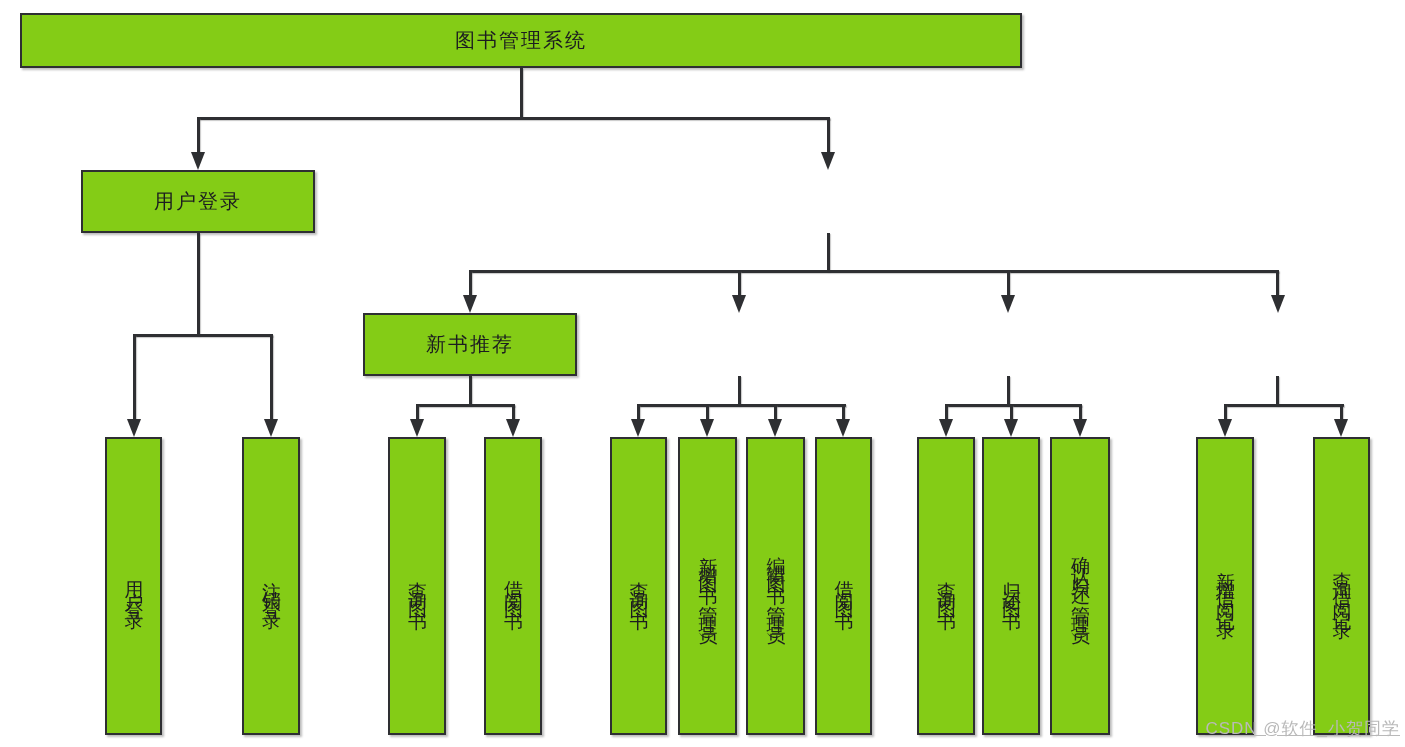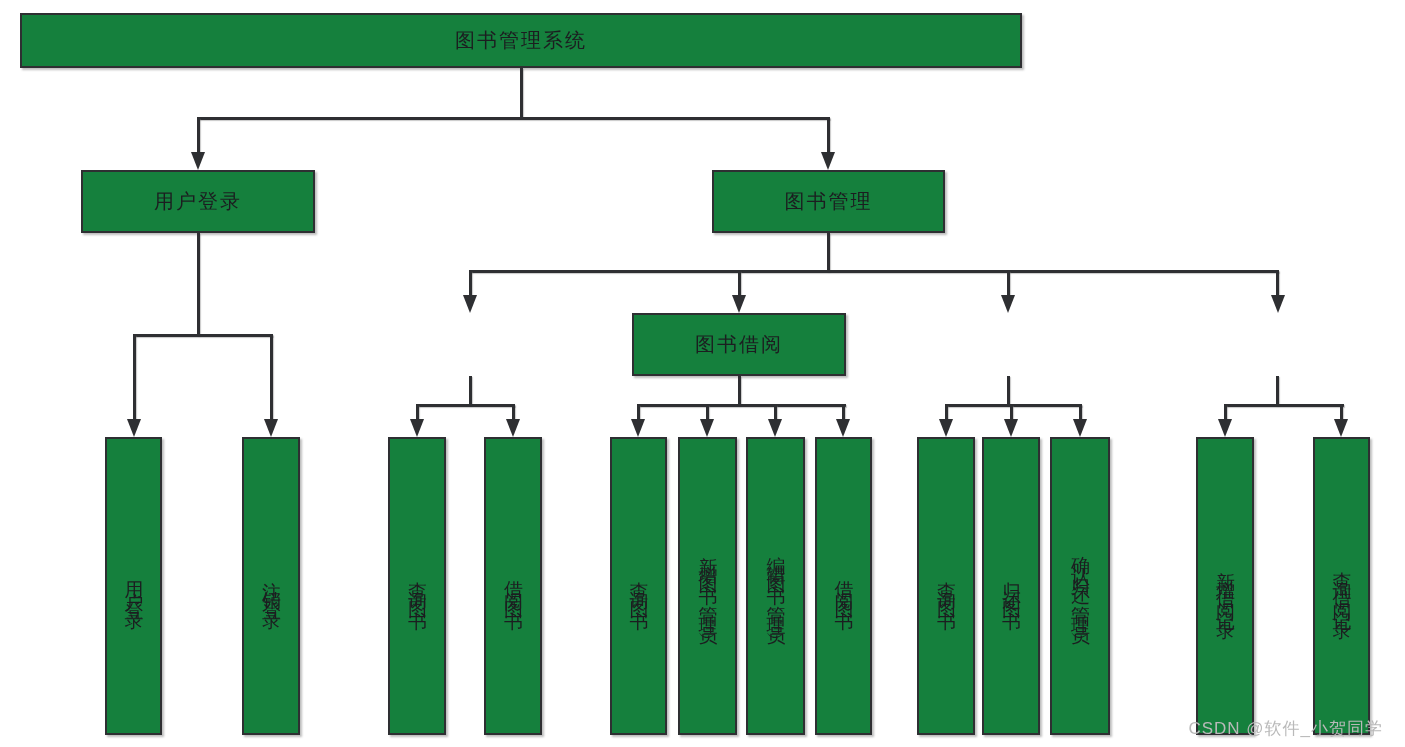--- a/index.html
+++ b/index.html
@@ -12,21 +12,21 @@
   #canvas{
     position:relative;
     width:1405px;height:747px;
     background:var(--bg);
     font-family:"Liberation Sans","DejaVu Sans",sans-serif;
     overflow:hidden;
   }
   .box{
     position:absolute;
     box-sizing:border-box;
-    background:#15803d;
+    background:#84cc16;
     border:2.5px solid var(--line);
     box-shadow:2px 2px 2px rgba(110,110,110,0.45);
     display:flex;
     align-items:center;
     justify-content:center;
     color:var(--text);
   }
   .hbox span{
     font-size:20px;
     letter-spacing:2px;
@@ -48,27 +48,28 @@
   .vline{width:3px;}
   .arrow{
     position:absolute;
     width:0;height:0;
     border-left:7px solid transparent;
     border-right:7px solid transparent;
     border-top:18px solid var(--line);
   }
   .watermark{
     position:absolute;
-    right:22px;
+    right:5px;
     bottom:7px;
     font-size:17px;
     color:var(--watermark);
     letter-spacing:1px;
     white-space:nowrap;
     z-index:5;
+    text-decoration:underline;
   }
 </style>
 </head>
 <body>
 
 <div id="canvas">
 
   <div class="box hbox" style="left:20px;top:13px;width:1002px;height:55px">
     <span>图书管理系统</span>
   </div>
@@ -76,44 +77,41 @@
   <div class="vline" style="left:519.5px;top:68px;height:50px"></div>
   <div class="hline" style="left:196.5px;top:116.5px;width:633px"></div>
   <div class="vline" style="left:196.5px;top:118px;height:36px"></div>
   <div class="arrow" style="left:191px;top:152px"></div>
   <div class="vline" style="left:827px;top:118px;height:36px"></div>
   <div class="arrow" style="left:821px;top:152px"></div>
 
   <div class="box hbox" style="left:81px;top:170px;width:234px;height:63px">
     <span>用户登录</span>
   </div>
-  <div class="box hbox" style="left:712px;top:170px;width:233px;height:63px">
-    <span>图书管理</span>
-  </div>
 
   <div class="vline" style="left:196.5px;top:233px;height:103px"></div>
   <div class="hline" style="left:132.5px;top:333.5px;width:140px"></div>
   <div class="vline" style="left:132.5px;top:335px;height:86px"></div>
   <div class="arrow" style="left:127px;top:419px"></div>
   <div class="vline" style="left:269.5px;top:335px;height:86px"></div>
   <div class="arrow" style="left:264px;top:419px"></div>
 
   <div class="vline" style="left:827px;top:233px;height:39px"></div>
   <div class="hline" style="left:468.5px;top:269.5px;width:810px"></div>
   <div class="vline" style="left:468.5px;top:271px;height:26px"></div>
   <div class="arrow" style="left:463px;top:295px"></div>
   <div class="vline" style="left:737.5px;top:271px;height:26px"></div>
   <div class="arrow" style="left:732px;top:295px"></div>
   <div class="vline" style="left:1006.5px;top:271px;height:26px"></div>
   <div class="arrow" style="left:1001px;top:295px"></div>
   <div class="vline" style="left:1276px;top:271px;height:26px"></div>
   <div class="arrow" style="left:1270.5px;top:295px"></div>
 
-  <div class="box hbox" style="left:632px;top:313px;width:214px;height:63px">
-    <span>图书借阅</span>
+  <div class="box hbox" style="left:363px;top:313px;width:214px;height:63px">
+    <span>新书推荐</span>
   </div>
 
   <div class="vline" style="left:468.5px;top:376px;height:30px"></div>
   <div class="hline" style="left:415.5px;top:403.5px;width:99px"></div>
   <div class="vline" style="left:415.5px;top:405px;height:16px"></div>
   <div class="arrow" style="left:410px;top:419px"></div>
   <div class="vline" style="left:511.5px;top:405px;height:16px"></div>
   <div class="arrow" style="left:506px;top:419px"></div>
 
   <div class="vline" style="left:737.5px;top:376px;height:30px"></div>

